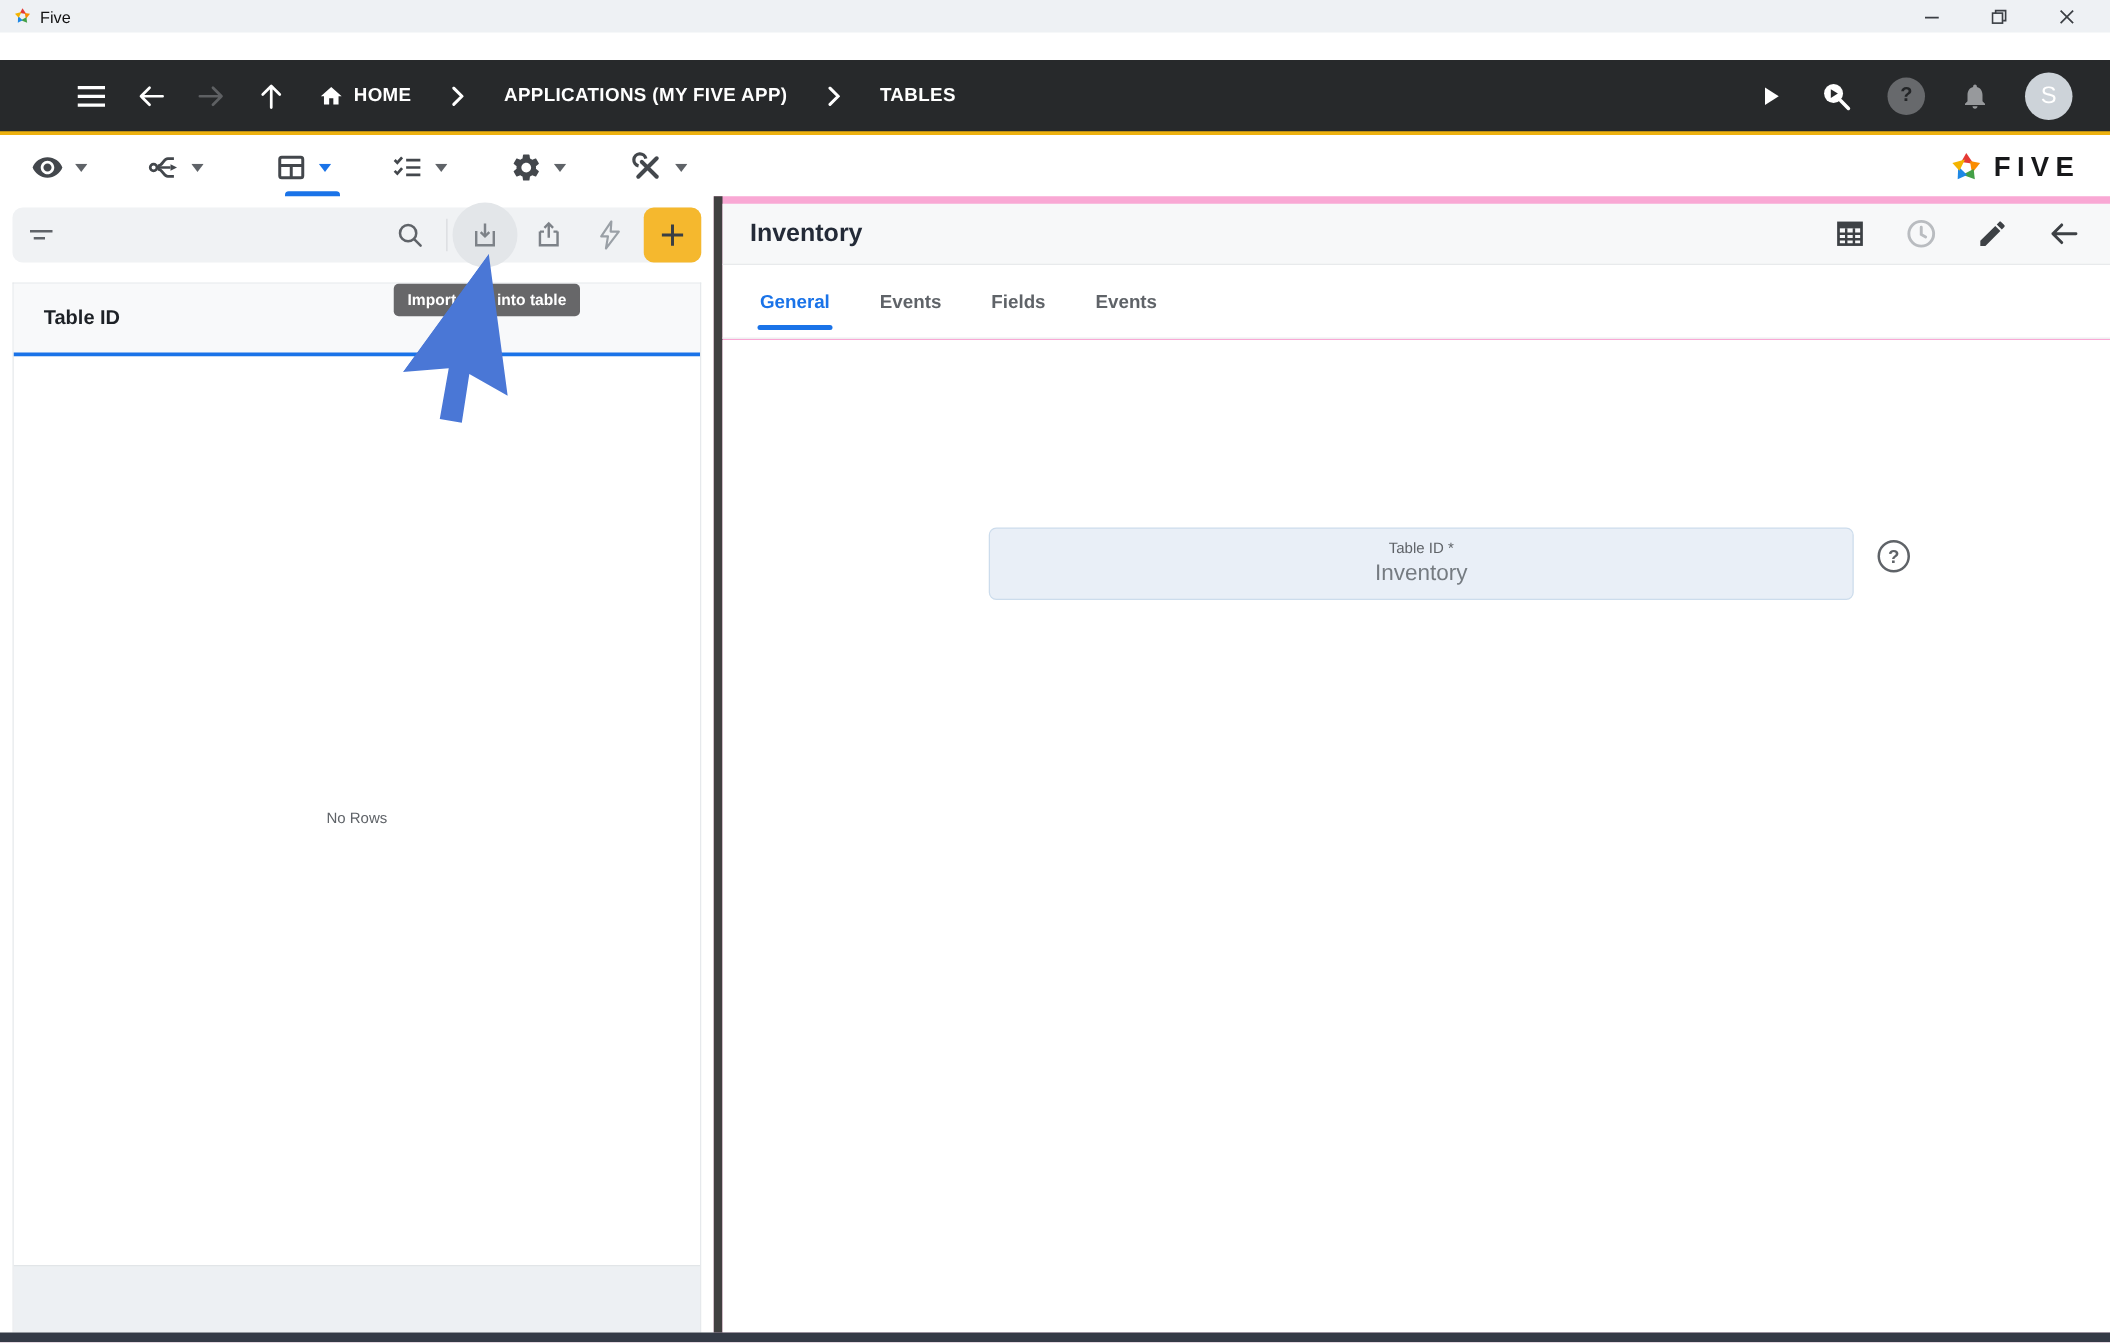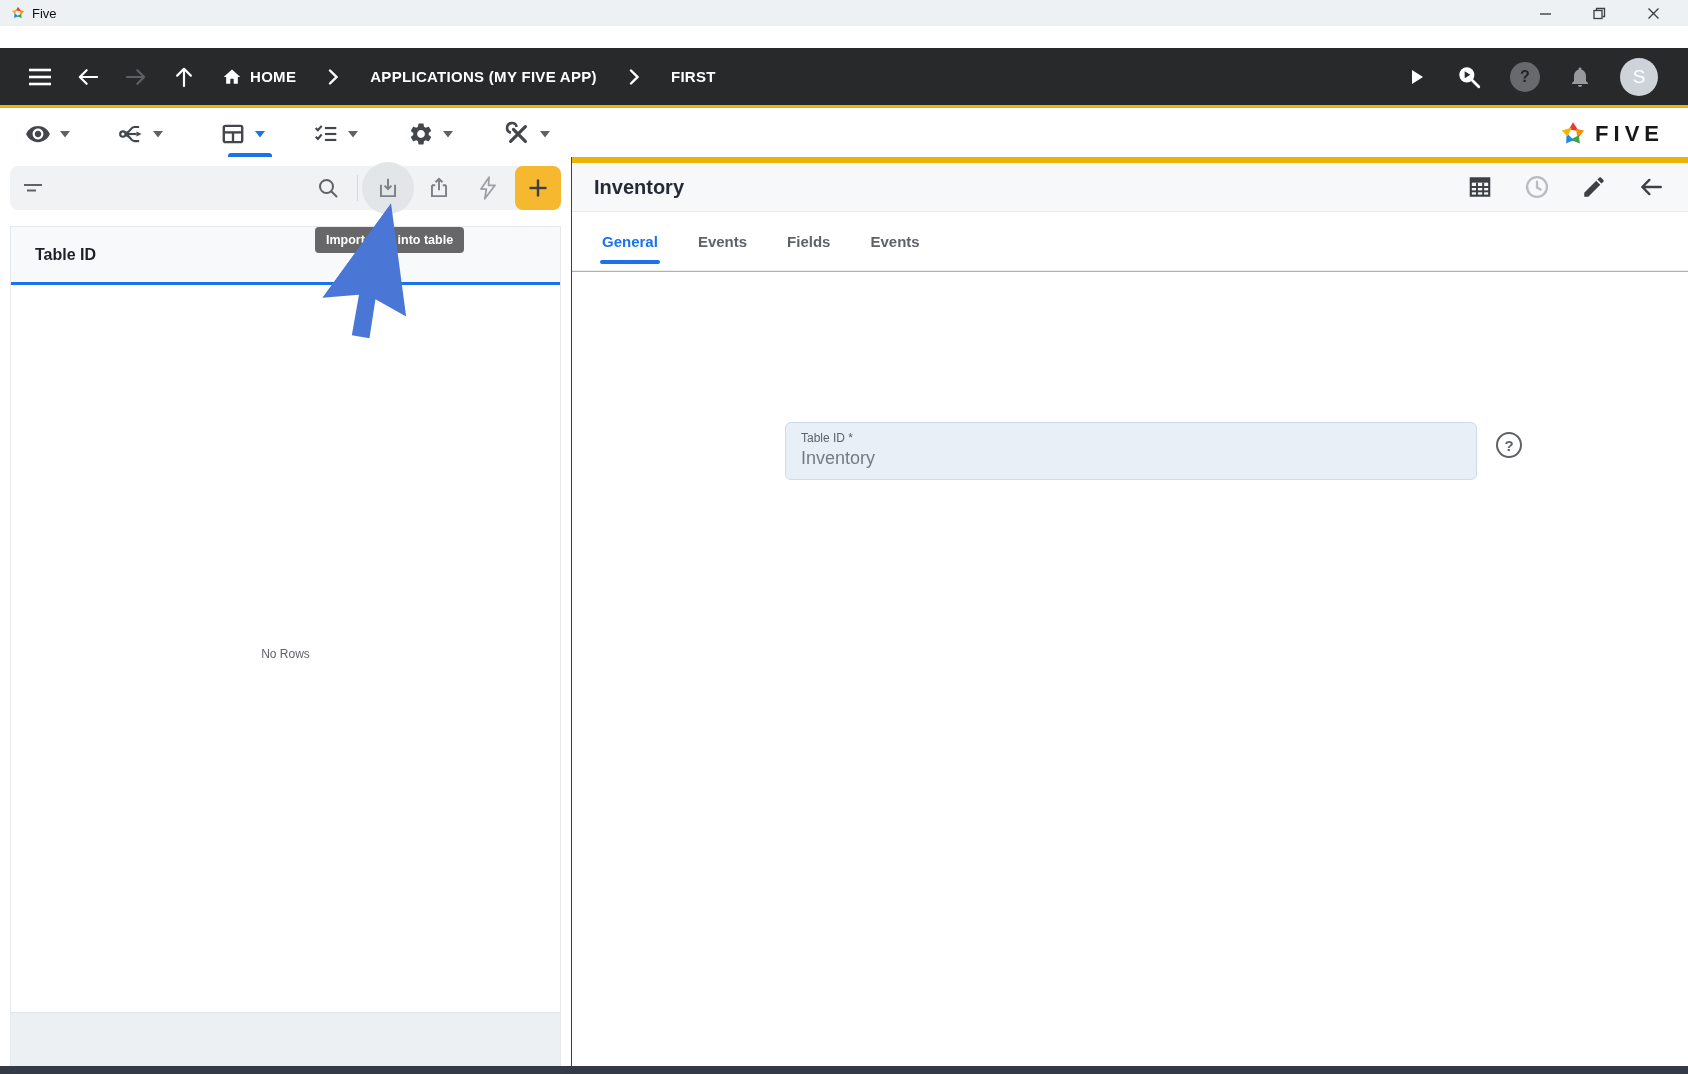--- a/index.html
+++ b/index.html
@@ -10,21 +10,21 @@
   .titlebar { position:absolute; top:0; left:0; right:0; height:26px; background:#eef1f4; display:flex; align-items:center; padding:0 10px; }
   .titlebar .app-name { font-size:13px; color:#111; margin-left:6px; }
   .win-controls { margin-left:auto; display:flex; align-items:center; gap:40px; padding-right:18px; }
   .win-btn { width:14px; height:14px; display:flex; align-items:center; justify-content:center; cursor:default; }
 
   
   .menubar { position:absolute; top:26px; left:0; right:0; height:22px; background:#212325; display:flex; align-items:center; padding:0 10px; }
   .menubar .menu-item { color:#e8e8e8; font-size:12.5px; }
 
   
-  .navbar { position:absolute; top:48px; left:0; right:0; height:60px; background:#27292b; border-bottom:3px solid #edb10e; display:flex; align-items:center; color:#fff; }
+  .navbar { position:absolute; top:48px; left:0; right:0; height:60px; background:#27292b; border-bottom:3px solid #edb10e; display:flex; align-items:center; color:#fff;padding-left:33px; }
   .nav-left { display:flex; align-items:center; }
   .nav-btn { width:48px; height:48px; display:flex; align-items:center; justify-content:center; }
   .crumb-group { display:flex; align-items:center; gap:8px; margin-left:14px; }
   .crumb { font-size:15px; font-weight:700; letter-spacing:.3px; color:#fff; white-space:nowrap; }
   .crumb-sep { margin:0 24px; display:flex; align-items:center; }
   .nav-right { position:absolute; right:0; top:0; height:100%; display:flex; align-items:center; gap:28px; padding-right:30px; }
   .help-circle { width:30px; height:30px; border-radius:50%; background:#67696c; color:#232527; font-size:16px; font-weight:700; display:flex; align-items:center; justify-content:center; }
   .avatar { width:38px; height:38px; border-radius:50%; background:#cdd3d9; color:#fff; font-size:19px; display:flex; align-items:center; justify-content:center; }
 
   
@@ -44,30 +44,30 @@
   .add-btn { position:absolute; left:505px; top:0; width:46px; height:44px; background:#f5b82e; border-radius:8px; display:flex; align-items:center; justify-content:center; border:none; }
 
   
   .table-card { position:absolute; left:10px; top:226px; width:551px; bottom:8px; background:#fff; border:1px solid #e6e9ec; border-bottom:none; }
   .table-head { height:58px; background:#f8f9fa; border-bottom:3px solid #1a73e8; display:flex; align-items:center; padding-left:24px; }
   .table-head .col-label { font-size:16px; font-weight:700; color:#1d2126; }
   .no-rows { position:absolute; top:420px; left:0; right:0; text-align:center; font-size:12px; color:#5f6368; }
   .table-footer { position:absolute; left:0; right:0; bottom:0; height:54px; background:#edf0f3; border-top:1px solid #e2e5e8; }
 
   
-  .right-panel { position:absolute; left:571px; top:157px; right:0; bottom:8px; background:#eab308; border-left:1px solid #404040;padding-left:41px; }
+  .right-panel { position:absolute; left:571px; top:157px; right:0; bottom:8px; background:#f9a8d4; border-left:7px solid #404040;padding-left:41px; }
   .rp-header { position:absolute; top:6px; left:0; right:0; height:49px; background:#f7f8f9; border-bottom:1px solid #e8eaec; display:flex; align-items:center; padding:0 22px; }
   .rp-title { font-size:20px; font-weight:700; color:#242b38; }
   .rp-header-icons { margin-left:auto; display:flex; align-items:center; gap:27px; }
   .rp-icon-btn { width:30px; height:30px; display:flex; align-items:center; justify-content:center; }
   .rp-tabs { position:absolute; top:55px; left:0; right:0; height:59px; border-bottom:1px solid #eceef0; display:flex; align-items:center; padding-left:30px; gap:40px; background:#fff; }
   .tab { position:relative; font-size:15px; font-weight:700; color:#5f6368; cursor:default;text-align:center; }
   .tab.active { color:#1a73e8; }
   .tab.active::after { content:""; position:absolute; left:-2px; right:-2px; bottom:-14px; height:4px; background:#1a73e8; border-radius:3px; }
-  .rp-content { position:absolute; top:115px; left:0; right:0; bottom:0; background:#fff; }
+  .rp-content { position:absolute; top:115px; left:0; right:0; bottom:0; background:#fff;text-align:center; }
   .form-field { position:absolute; left:213px; top:150px; width:692px; height:58px; background:#e9eff7; border:1px solid #ccdcec; border-radius:6px; padding:8px 15px 0; }
   .field-label { font-size:12px; color:#5f6368; margin-bottom:3px; }
   .field-value { font-size:18px; color:#757b81; }
   .field-help { position:absolute; left:924px; top:160px; width:26px; height:26px; border-radius:50%; border:2px solid #5f6368; color:#5f6368; font-size:15px; font-weight:700; display:flex; align-items:center; justify-content:center; }
 
   
   .tooltip { position:absolute; left:315px; top:227px; background:rgba(95,95,97,.95); color:#fff; font-size:12.5px; font-weight:700; padding:6px 11px; border-radius:4px; z-index:5; white-space:nowrap; }
   .cursor { position:absolute; left:391px; top:203px; z-index:6; transform:rotate(36deg); transform-origin:0 0; }
   .bottom-bar { position:absolute; left:0; right:0; bottom:0; height:8px; background:#343a46; z-index:7; }
 
@@ -155,21 +155,21 @@
           <svg width="10" height="16" viewBox="0 0 10 16">
               <path d="M2 1.5 L8.5 8 L2 14.5" fill="none" stroke="#fff" stroke-width="2.4" stroke-linecap="round"></path>
             </svg>
         </span>
         <span class="crumb">APPLICATIONS (MY FIVE APP)</span>
         <span class="crumb-sep">
           <svg width="10" height="16" viewBox="0 0 10 16">
               <path d="M2 1.5 L8.5 8 L2 14.5" fill="none" stroke="#fff" stroke-width="2.4" stroke-linecap="round"></path>
             </svg>
         </span>
-        <span class="crumb">FIRST</span>
+        <span class="crumb">TABLES</span>
       </div>
     </div>
     <div class="nav-right">
       <span>
         <svg width="24" height="24" viewBox="0 0 24 24">
             <polygon points="8,5 19,12 8,19" fill="#fff"></polygon>
           </svg>
       </span>
       <span>
         <svg width="26" height="26" viewBox="0 0 24 24">

